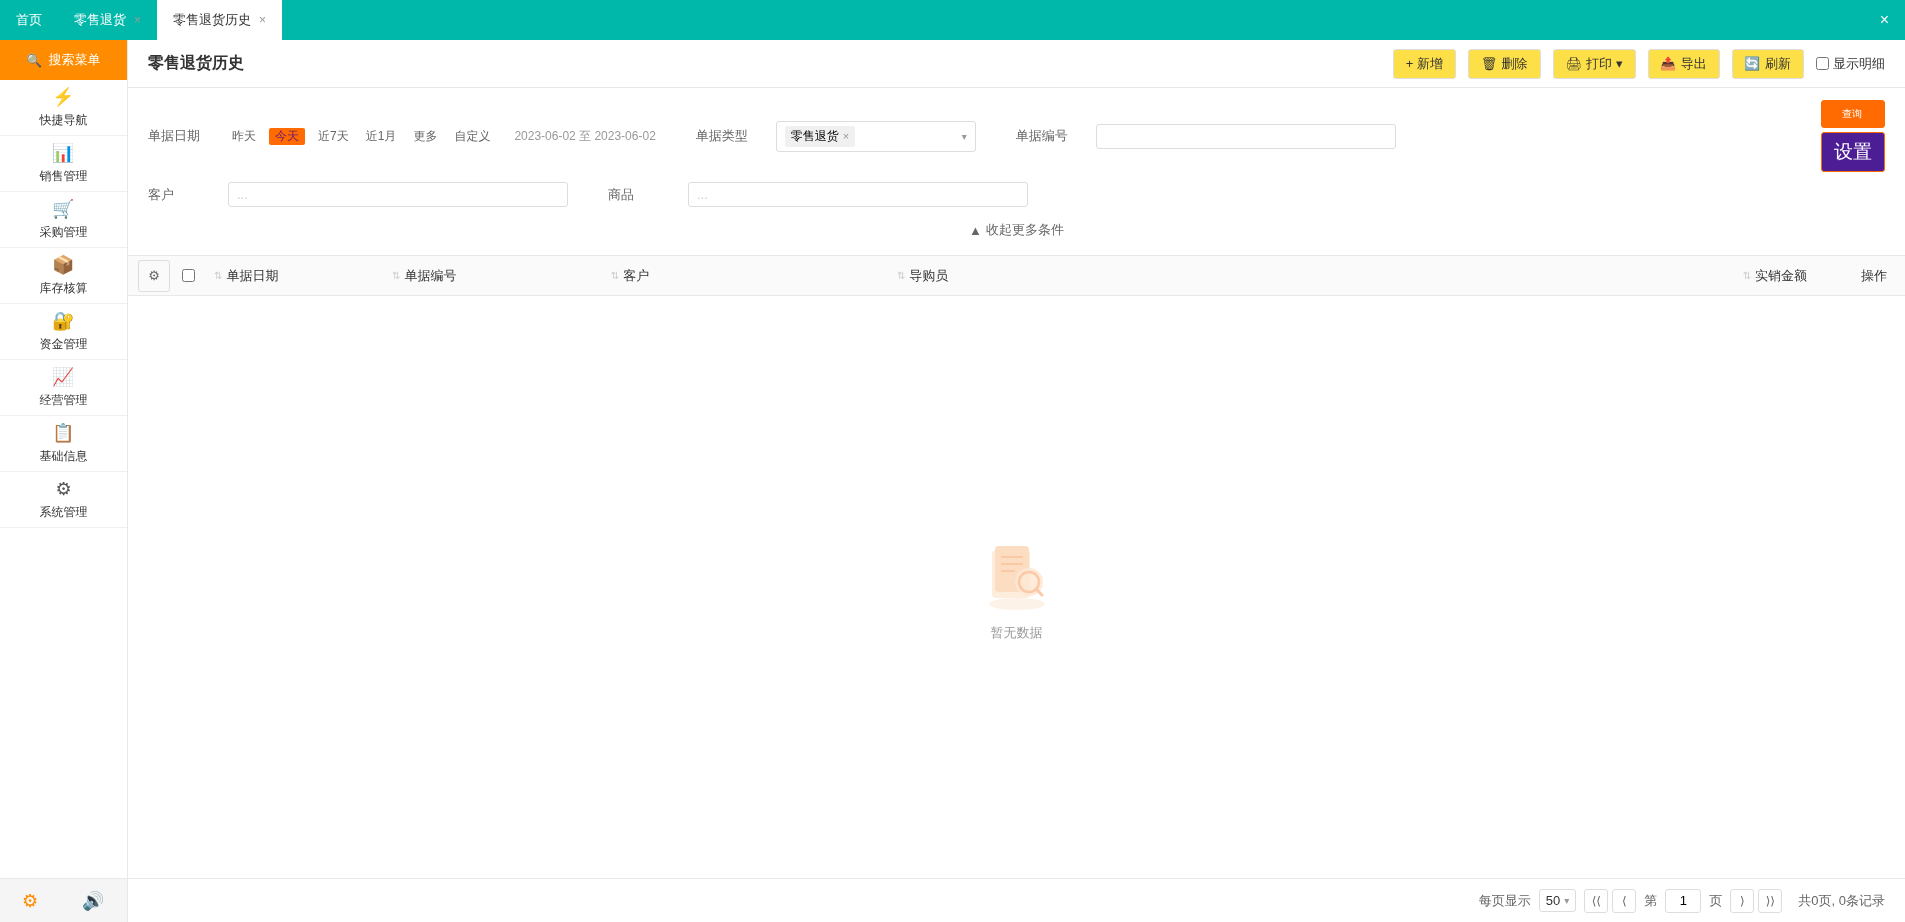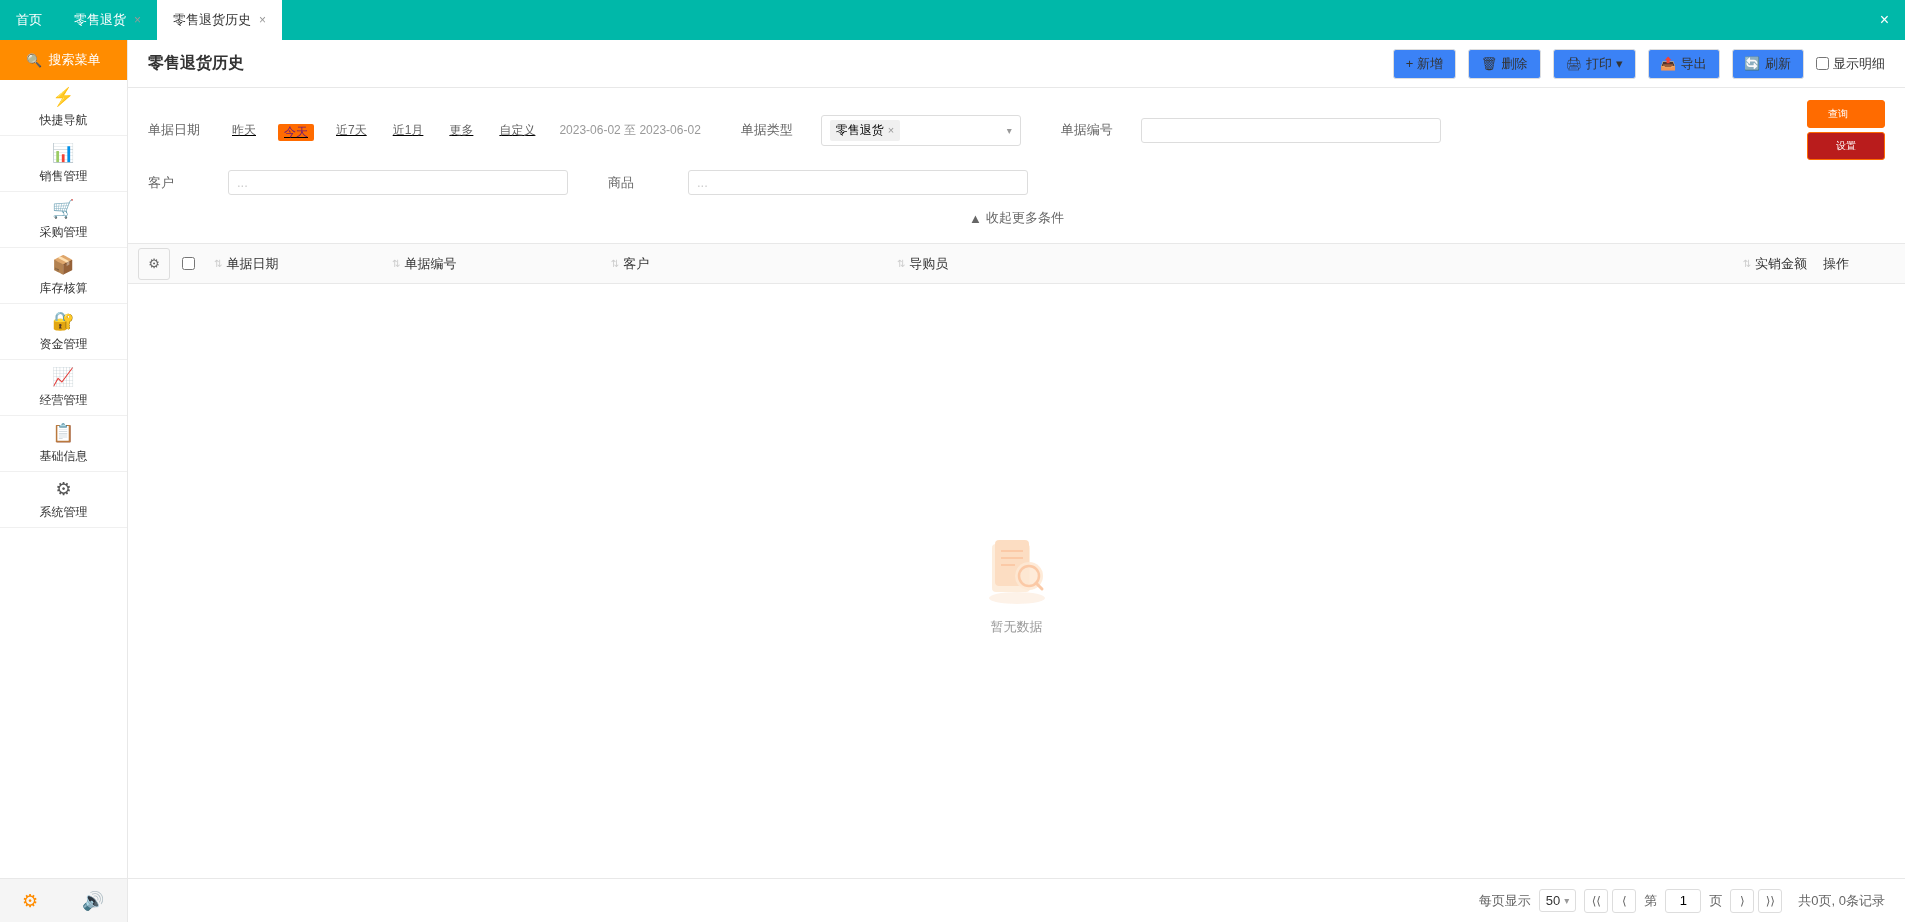--- a/index.html
+++ b/index.html
@@ -25,30 +25,30 @@
     .sidebar-bottom { margin-top: auto; height: 44px; background: #f5f5f5; display: flex; align-items: center; justify-content: space-around; border-top: 1px solid #e8e8e8; }
     .sidebar-bottom-icon { font-size: 18px; color: #ff8c00; cursor: pointer; }
 
     
     .content { flex: 1; display: flex; flex-direction: column; overflow: hidden; }
 
     
     .page-header { height: 48px; background: white; display: flex; align-items: center; padding: 0 20px; border-bottom: 1px solid #e8e8e8; flex-shrink: 0; }
     .page-title { font-size: 16px; font-weight: bold; color: #333; flex: 1; }
     .header-actions { display: flex; align-items: center; gap: 12px; }
-    .btn { display: flex; align-items: center; gap: 4px; padding: 5px 12px; border: 1px solid #ddd; border-radius: 3px; background: #3b82f6; cursor: pointer; font-size: 13px; color: #333; }
+    .btn { display: flex; align-items: center; gap: 4px; padding: 5px 12px; border: 1px solid #ddd; border-radius: 3px; background: #fde047; cursor: pointer; font-size: 13px; color: #333; }
     .btn-query { background: #ff6b00; color: white; border-color: #ff6b00; padding: 6px 20px; font-size: 10px; }
-    .btn-setting { background: #b91c1c; color: white; border-color: #ff6b00; padding: 6px 28px; font-size: 10px; }
+    .btn-setting { background: #4c1d95; color: white; border-color: #ff6b00; padding: 6px 12px; font-size: 19px; }
     .checkbox-display { display: flex; align-items: center; gap: 4px; font-size: 13px; color: #333; cursor: pointer; }
 
     
     .filter-area { background: white; padding: 12px 20px; border-bottom: 1px solid #e8e8e8; flex-shrink: 0; }
     .filter-row { display: flex; align-items: center; gap: 20px; margin-bottom: 10px; }
     .filter-label { color: #666; font-size: 13px; white-space: nowrap; min-width: 60px; }
-    .date-shortcuts { display: flex; align-items: flex-end; gap: 18px; text-decoration: underline; }
+    .date-shortcuts { display: flex; align-items: center; gap: 9px; }
     .date-btn { font-size: 12px; color: #666; cursor: pointer; padding: 2px 4px; }
     .date-btn.active { background: #ff6b00; color: #701a75; border-radius: 2px; padding: 0 6px; }
     .date-range { color: #999; font-size: 12px; }
     .filter-type-select { display: flex; align-items: center; border: 1px solid #ddd; border-radius: 3px; padding: 4px 8px; min-width: 180px; background: white; cursor: pointer; }
     .filter-tag { background: #f0f0f0; border-radius: 2px; padding: 2px 6px; font-size: 12px; display: flex; align-items: center; gap: 4px; }
     .filter-tag .remove { cursor: pointer; color: #999; font-size: 11px; }
     .select-arrow { margin-left: auto; color: #999; font-size: 10px; }
     .filter-input { border: 1px solid #ddd; border-radius: 3px; padding: 4px 8px; min-width: 240px; font-size: 13px; color: #ccc; }
     .filter-input-ellipsis { border: 1px solid #ddd; border-radius: 3px; padding: 4px 8px; min-width: 340px; font-size: 13px; color: #ccc; display: flex; align-items: center; }
     .collapse-btn { display: flex; align-items: center; justify-content: center; gap: 4px; color: #666; font-size: 13px; cursor: pointer; width: 100%; padding: 4px; }
@@ -58,21 +58,21 @@
     .table-header { display: flex; align-items: center; background: #fafafa; border-bottom: 1px solid #e8e8e8; height: 40px; padding: 0 10px; flex-shrink: 0; }
     .th { display: flex; align-items: center; gap: 4px; color: #333; font-size: 13px; padding: 0 8px; white-space: nowrap; }
     .settings-icon { width: 32px; height: 32px; display: flex; align-items: center; justify-content: center; color: #666; cursor: pointer; border: 1px solid #ddd; border-radius: 3px; }
     .checkbox-col { width: 36px; display: flex; align-items: center; justify-content: center; }
     .col-date { flex: 1.2; }
     .col-num { flex: 1.5; }
     .col-customer { flex: 2; }
     .col-guide { flex: 1.5; }
     .col-spacer { flex: 4; }
     .col-amount { flex: 1; text-align: right; justify-content: flex-end; }
-    .col-action { width: 80px; justify-content: flex-start; font-family: Liberation Serif, serif; }
+    .col-action { width: 80px; justify-content: flex-end; font-family: Liberation Serif, serif; }
 
     
     .empty-state { flex: 1; display: flex; flex-direction: column; align-items: center; justify-content: center; gap: 12px; }
     .empty-icon { width: 80px; height: 80px; opacity: 0.6; }
     .empty-text { color: #999; font-size: 13px; }
 
     
     .pagination { height: 44px; background: white; border-top: 1px solid #e8e8e8; display: flex; align-items: center; justify-content: flex-end; padding: 8px 20px; gap: 8px; flex-shrink: 0; font-size: 13px; color: #333; }
     .page-size-label { color: #666; }
     .page-size-select { border: 1px solid #ddd; border-radius: 3px; padding: 3px 6px; font-size: 13px; display: flex; align-items: center; gap: 4px; cursor: pointer; }

